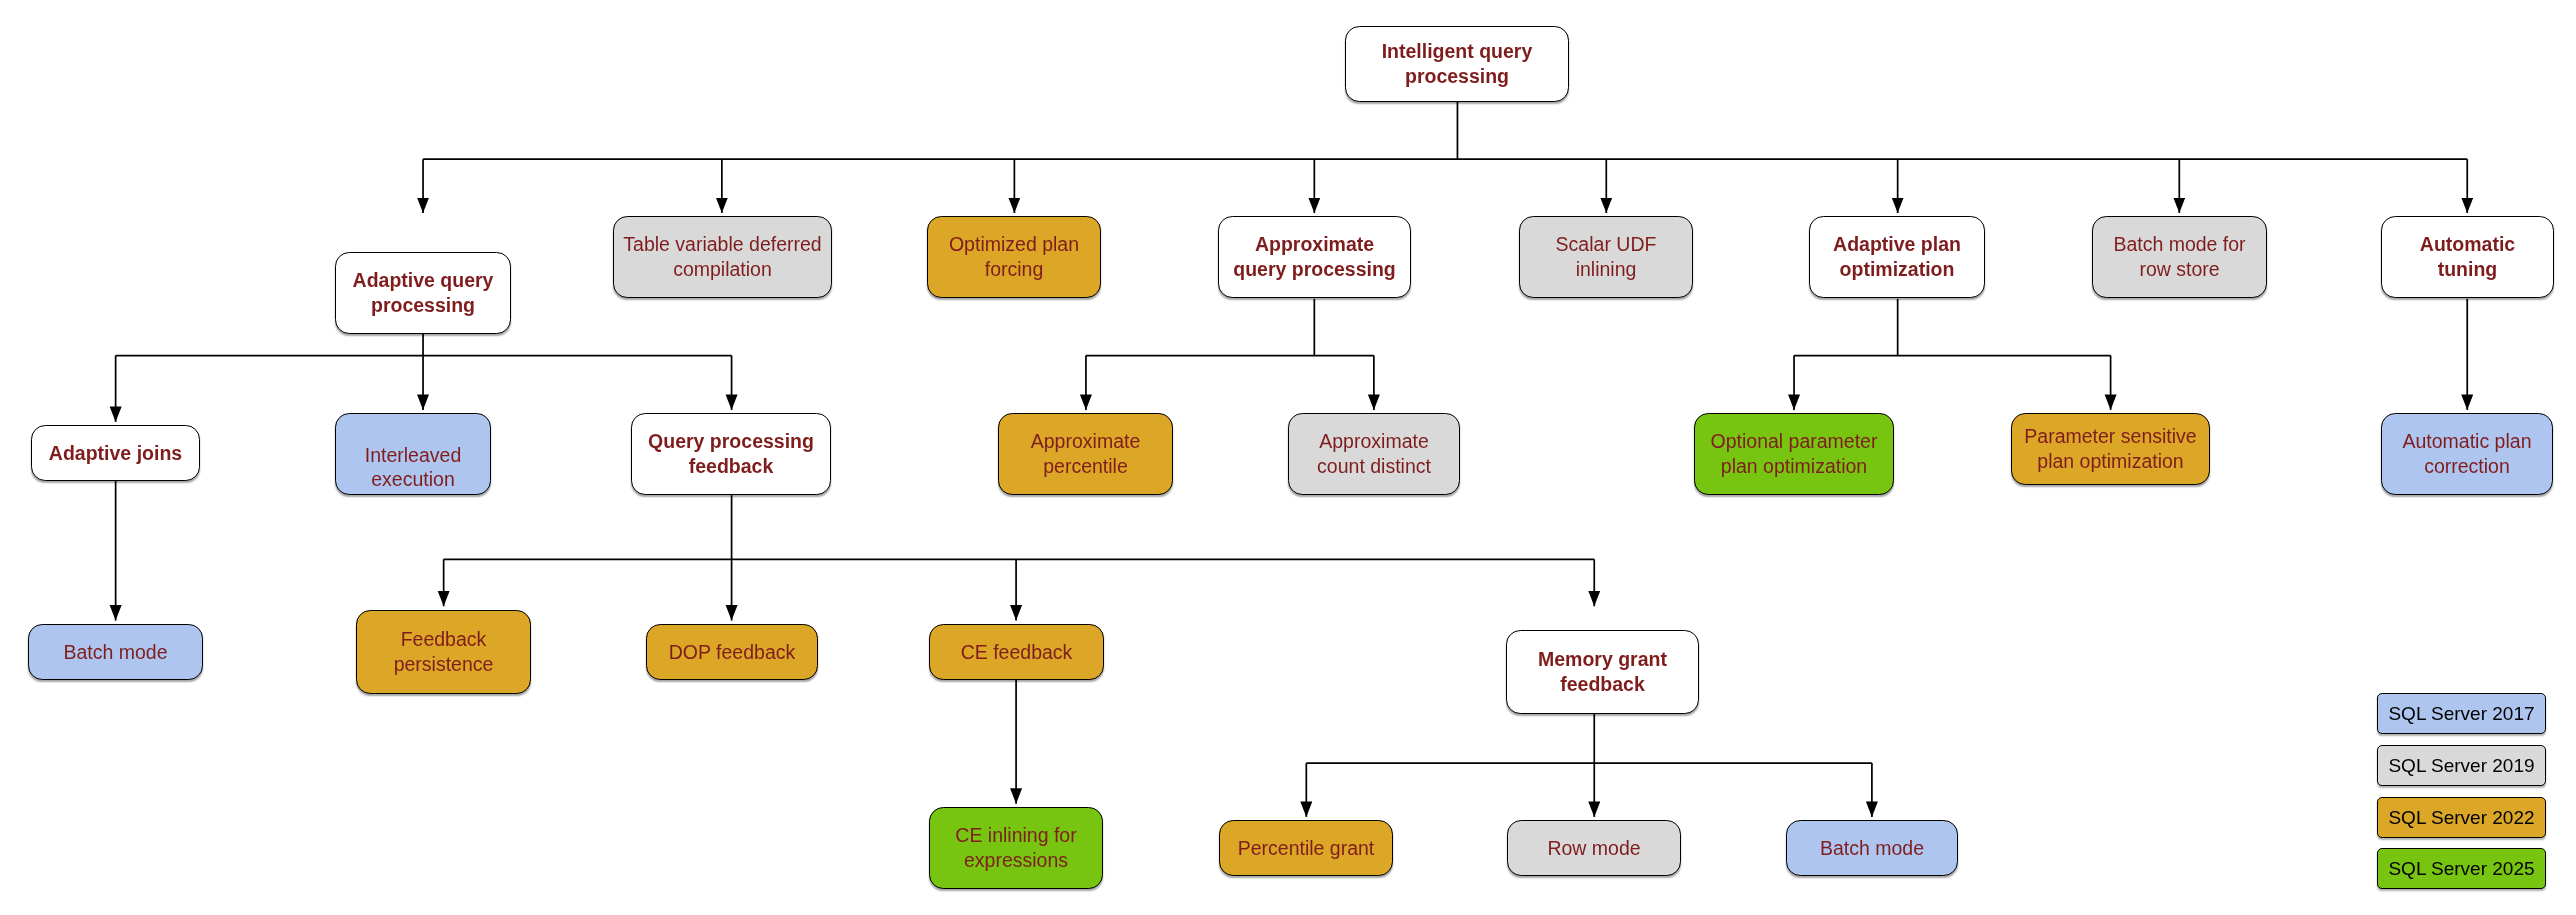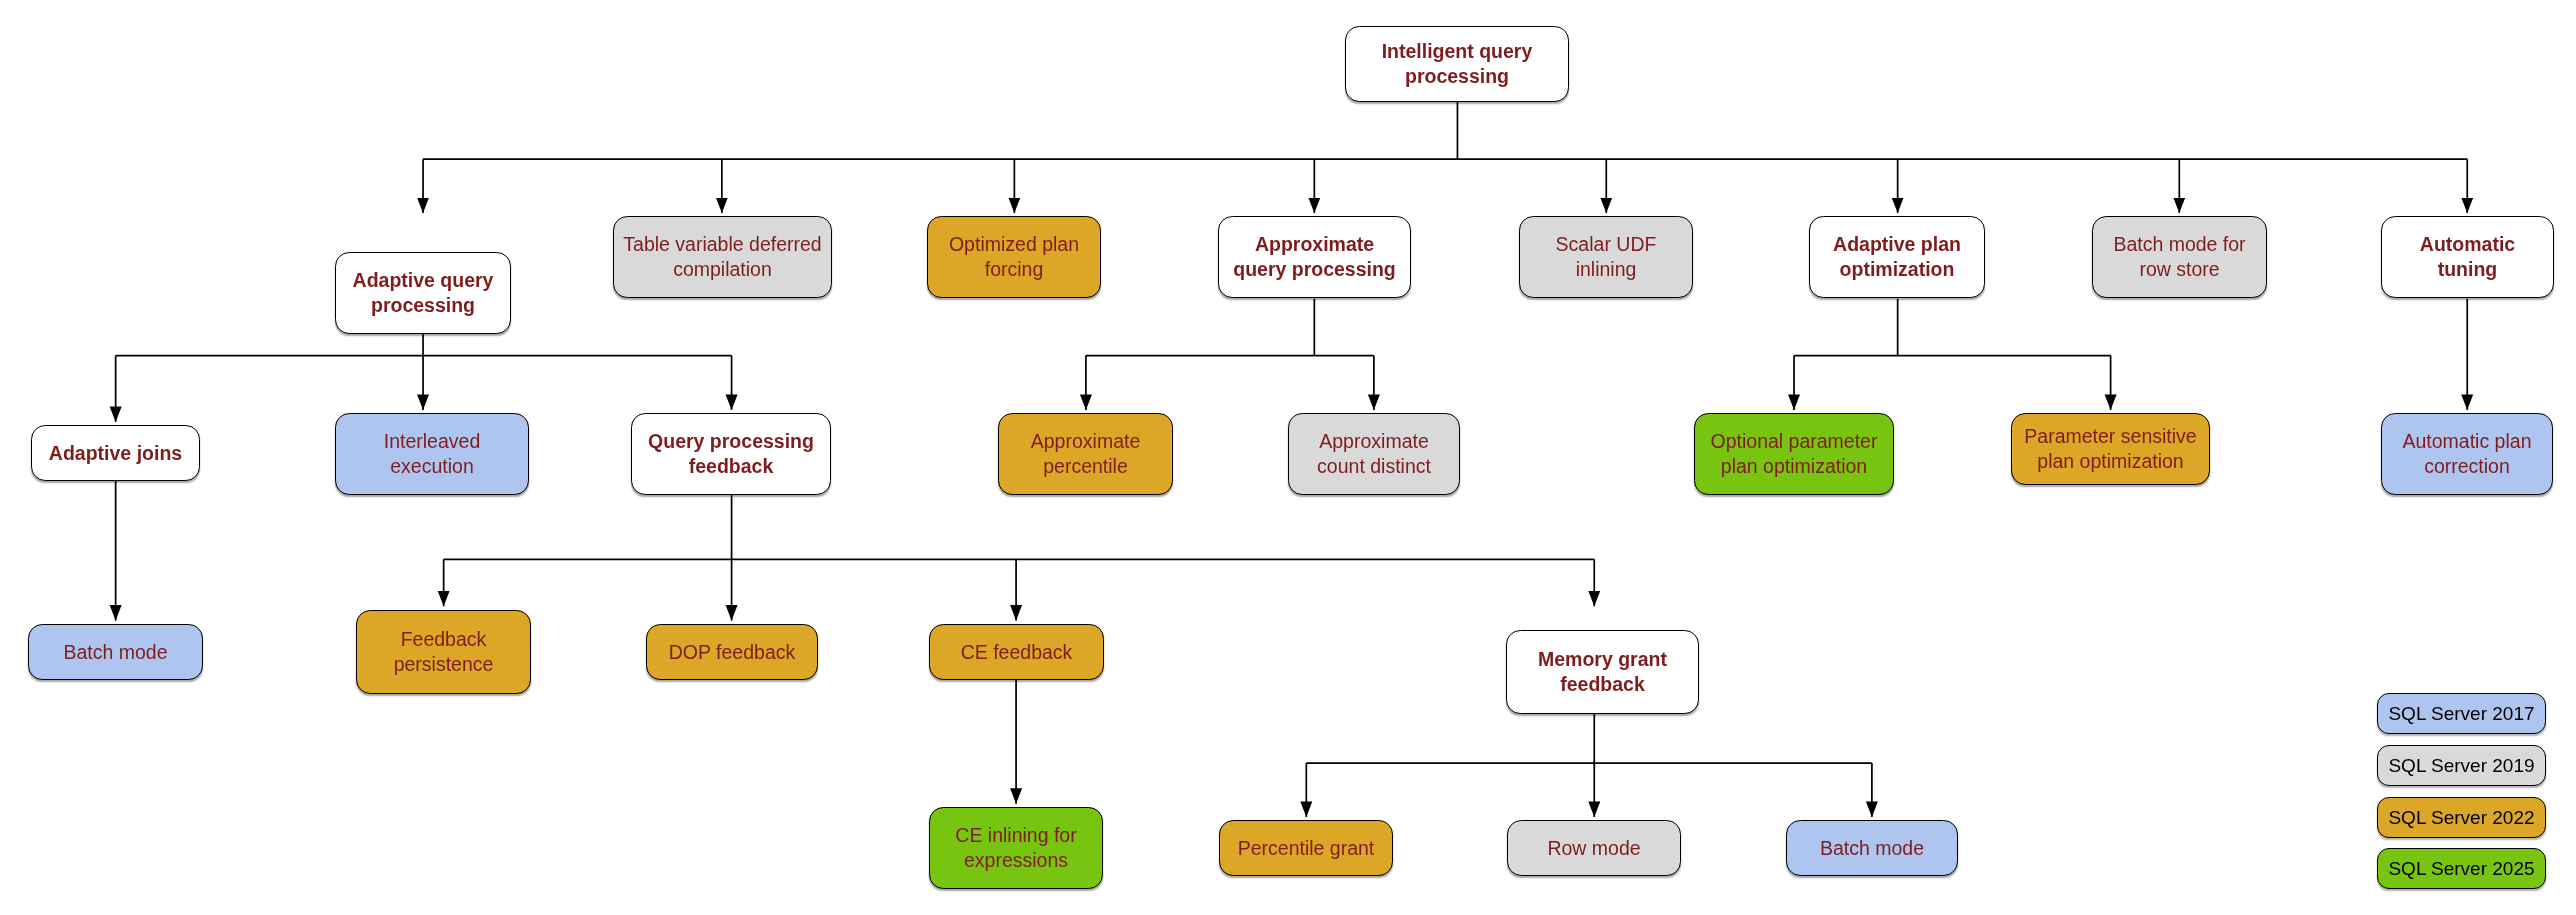--- a/index.html
+++ b/index.html
@@ -24,21 +24,21 @@
     box-shadow:0 2.3px 1.7px -0.6px rgba(0,0,0,0.35);
     box-sizing:border-box;
     padding:2.3px 8px;
   }
   .node.bold{font-weight:bold;}
   .legend-item{
     position:absolute;
     display:flex;align-items:center;justify-content:center;
     text-align:center;
     border:1.7px solid #000;
-    border-radius:12px;
+    border-radius:5px;
     font-size:19px;
     color:#000;
     box-shadow:0 1.7px 1.7px -0.6px rgba(0,0,0,0.3);
     box-sizing:border-box;
   }
   .lbl{pointer-events:none;}
 </style>
 </head>
 <body>
 
@@ -125,21 +125,21 @@
   <div class="node" style="left: 2092px; top: 216px; width: 175px; height: 82px; background: rgb(217, 217, 217);">
     <span class="lbl">Batch mode for row store</span>
   </div>
   <div class="node bold" style="left: 2381px; top: 216px; width: 173px; height: 82px; background: rgb(255, 255, 255);">
     <span class="lbl">Automatic tuning</span>
   </div>
 
   <div class="node bold" style="left: 31px; top: 425px; width: 169px; height: 56px; background: rgb(255, 255, 255);">
     <span class="lbl">Adaptive joins</span>
   </div>
-  <div class="node" style="left: 335px; top: 413px; width: 194px; height: 82px; background: rgb(174, 197, 240);">
+  <div class="node" style="left: 335px; top: 413px; width: 156px; height: 82px; background: rgb(174, 197, 240); align-items: flex-end;">
     <span class="lbl">Interleaved execution</span>
   </div>
   <div class="node bold" style="left: 631px; top: 413px; width: 200px; height: 82px; background: rgb(255, 255, 255);">
     <span class="lbl">Query processing feedback</span>
   </div>
   <div class="node" style="left: 998px; top: 413px; width: 175px; height: 82px; background: rgb(220, 166, 38);">
     <span class="lbl">Approximate percentile</span>
   </div>
   <div class="node" style="left: 1288px; top: 413px; width: 172px; height: 82px; background: rgb(217, 217, 217);">
     <span class="lbl">Approximate count distinct</span>

